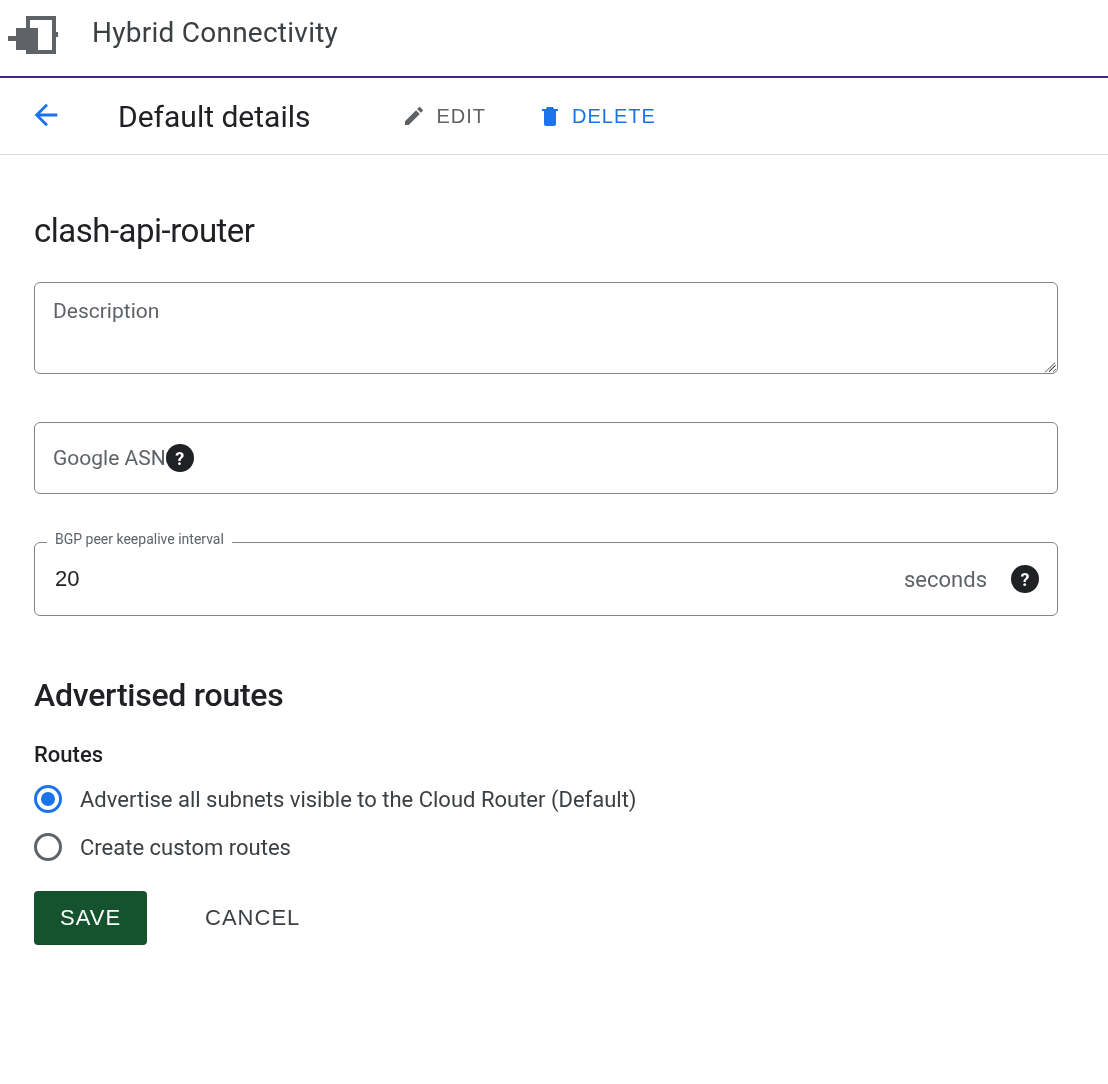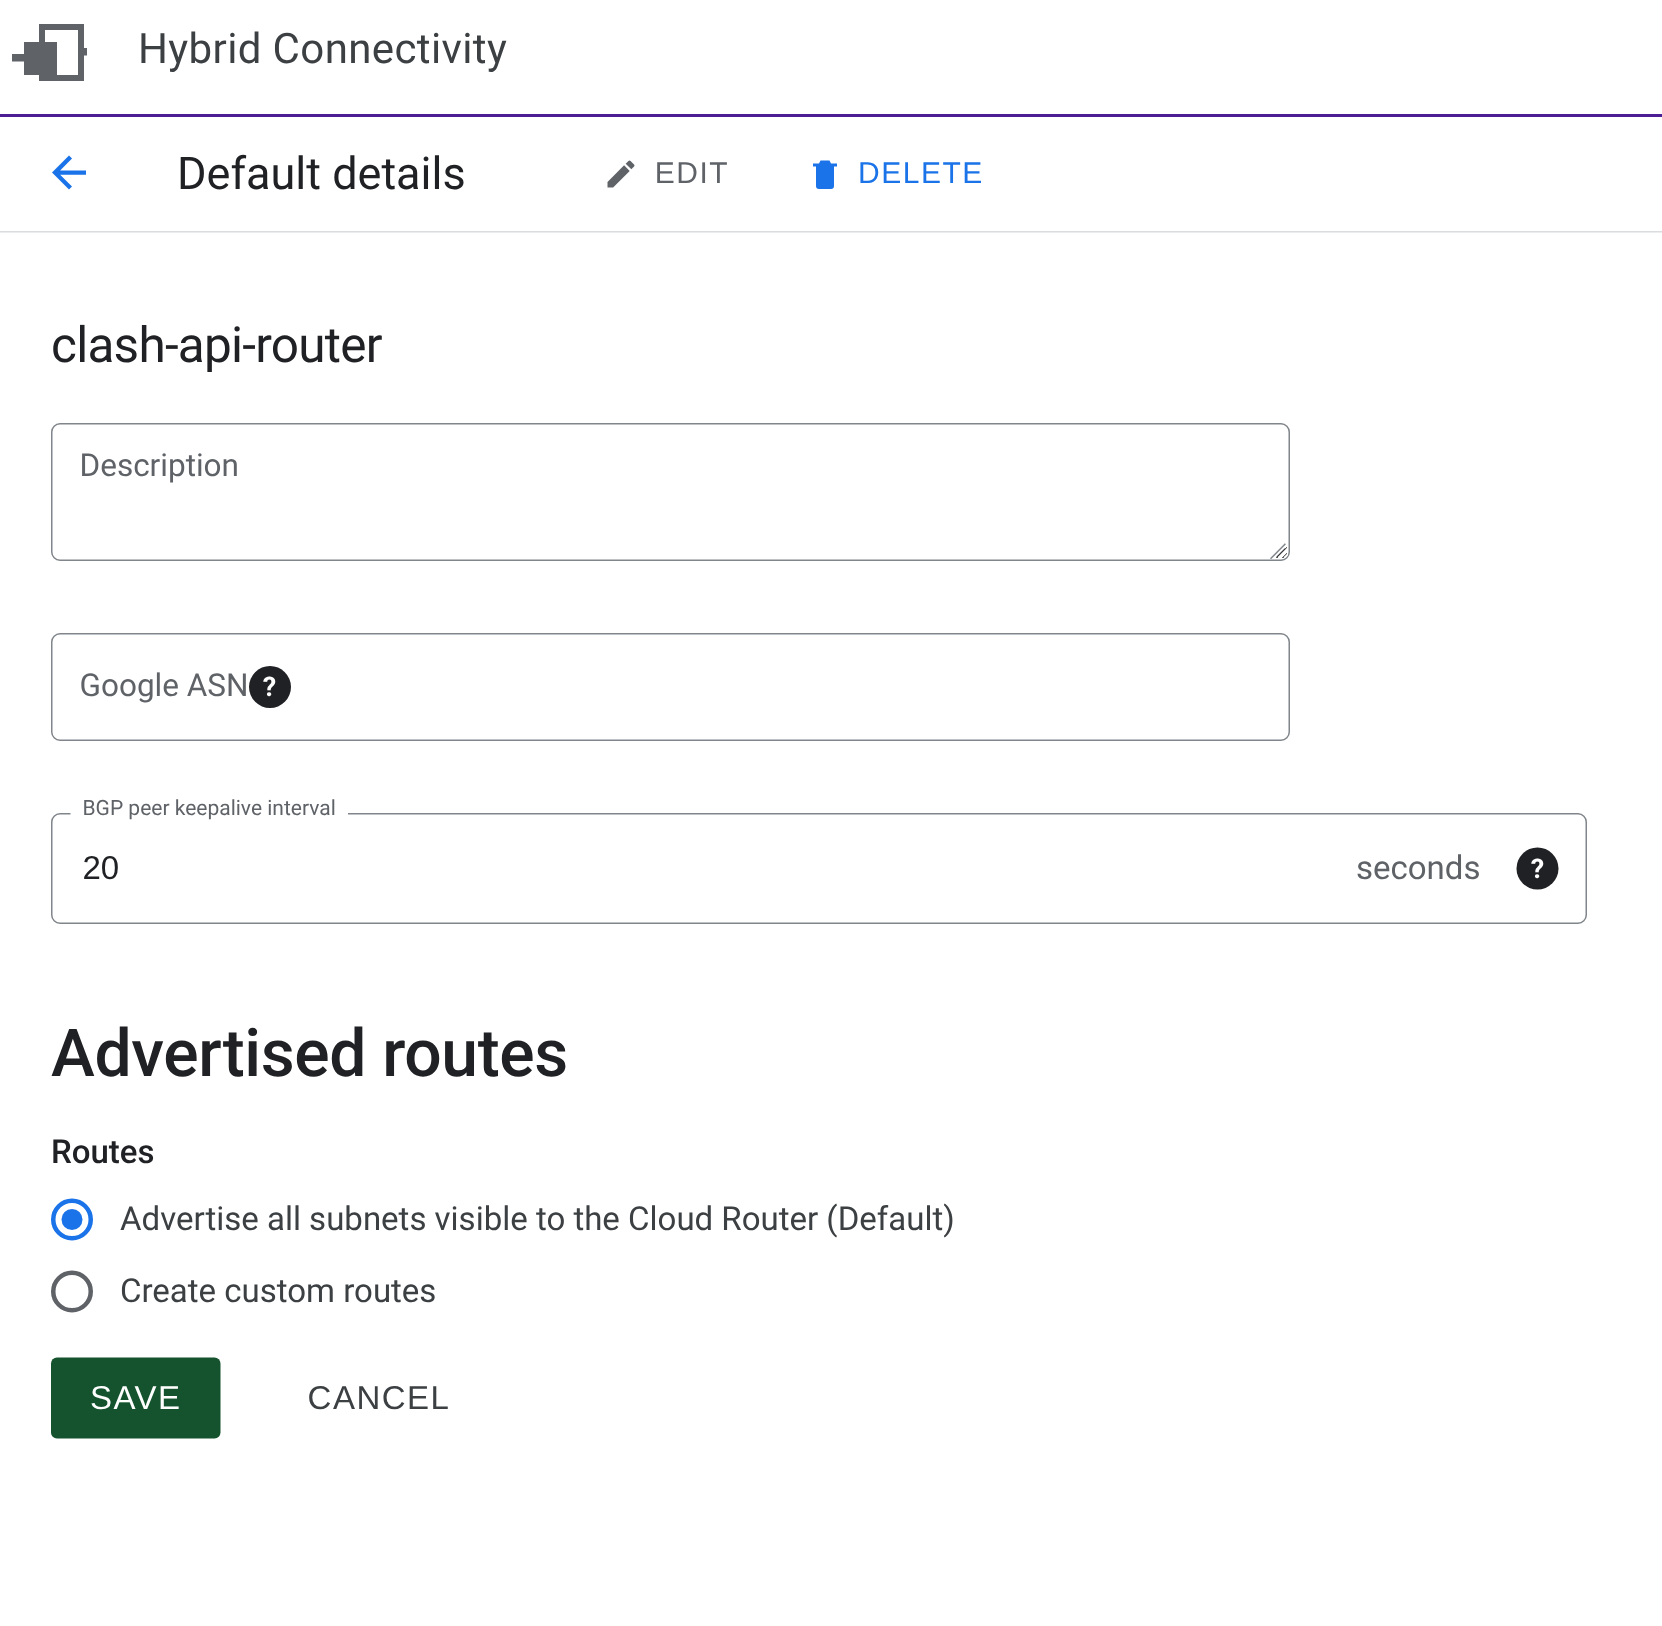--- a/index.html
+++ b/index.html
@@ -67,21 +67,21 @@
   .action-btn.delete { color: #1a73e8; }
   .action-btn svg { display: block; }
   .content { padding: 40px 34px; }
   .router-name {
     font-size: 33px;
     font-weight: 400;
     letter-spacing: -0.5px;
     margin: 16px 0 32px;
   }
   .field-box {
-    width: 826px;
+    width: 1024px;
     border: 1px solid #80868b;
     border-radius: 6px;
     margin-bottom: 48px;
     position: relative;
   }
   .desc-box {
     min-height: 92px;
     padding: 16px 18px;
     resize: both;
     overflow: auto;
@@ -138,21 +138,21 @@
     color: #202124;
     flex: 1;
     background: transparent;
   }
   .suffix {
     color: #5f6368;
     font-size: 22px;
     margin-right: 24px;
   }
   .section-title {
-    font-size: 44px;
+    font-size: 32px;
     font-weight: 500;
     letter-spacing: -0.25px;
     margin: 0 0 28px;
   }
   .group-label {
     font-size: 22px;
     font-weight: 500;
     margin-bottom: 18px;
   }
   .radio-row {

